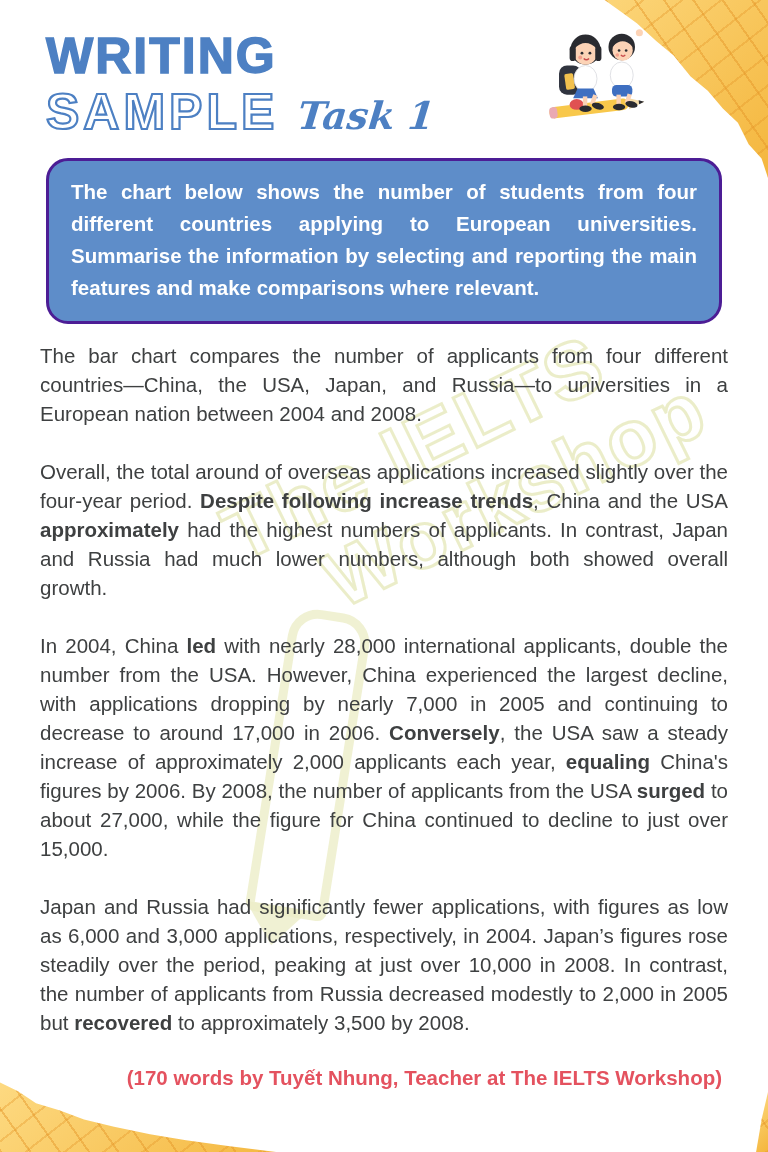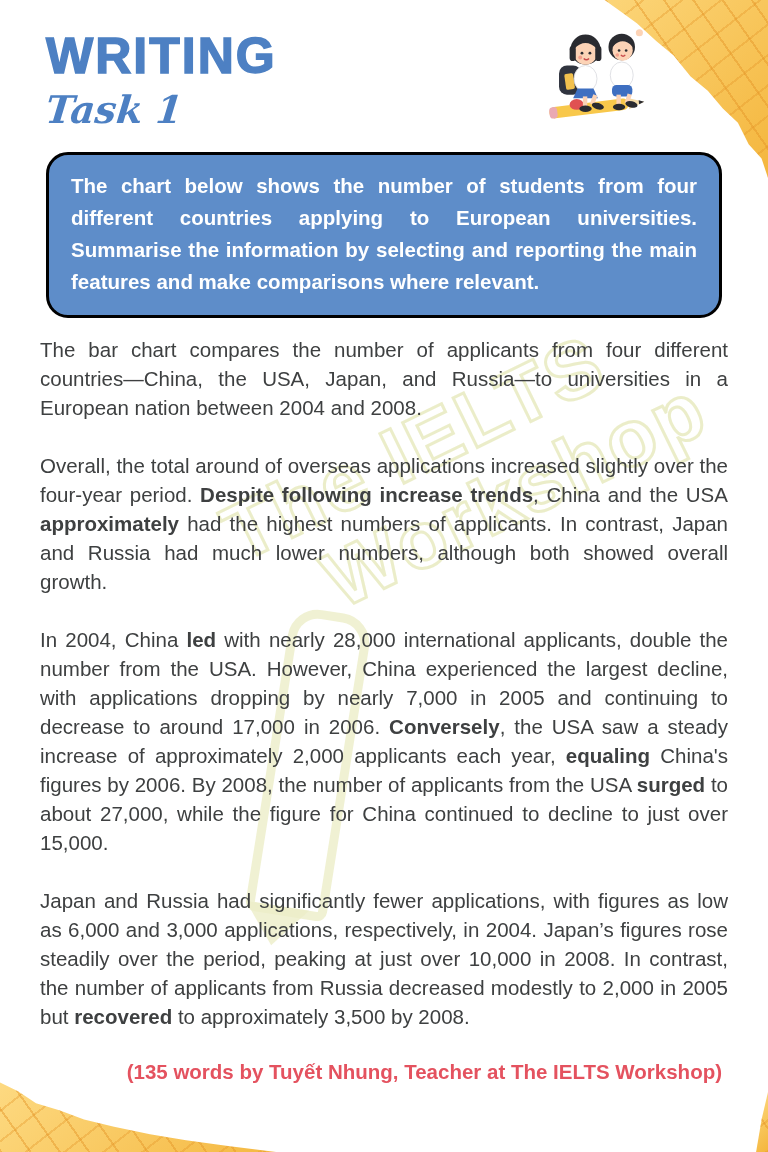--- a/index.html
+++ b/index.html
@@ -64,21 +64,21 @@
     color:#ffffff;-webkit-text-stroke:2.2px #4d80c3;
   }
   .task-script{
     font-family:"DejaVu Serif",serif;font-style:italic;font-weight:700;
     font-size:38px;color:#4d80c3;transform:skewX(-6deg);
   }
   .illus{position:absolute;top:22px;right:118px;width:106px;height:110px;}
   
   .prompt-box{
     margin:20px 46px 0;border-radius:22px;
-    background:#5e8dc9;border:3px solid #000000;
+    background:#5e8dc9;border:3px solid #4c1d95;
     padding:15px 22px 17px;box-sizing:border-box;
   }
   .prompt-box p{
     margin:0;color:#ffffff;font-weight:700;font-size:20.5px;line-height:1.57;
     text-align:justify;
   }
   
   .essay{margin:17px 40px 0;color:#3e4041;font-size:20.5px;line-height:29px;}
   .essay p{margin:0 0 29px;text-align:justify;}
   .essay .b{font-weight:700;}
@@ -101,20 +101,21 @@
     <div class="wm1">The IELTS</div>
     <div class="wm2">Workshop</div>
   </div>
   <div class="pencil-wm"></div>
 
   <div class="content">
 
     <header>
       <h1 class="title-main">WRITING</h1>
       <div class="title-row">
+        <span class="title-outline">SAMPLE</span>
         <span class="task-script">Task 1</span>
       </div>
 
       <svg class="illus" viewBox="0 0 120 120">
 
         <g transform="rotate(-7 60 96)">
           <rect x="6" y="88" width="90" height="13" rx="6" fill="#f8c84b"></rect>
           <rect x="6" y="88" width="9" height="13" rx="4" fill="#eaa9b2"></rect>
           <polygon points="96,88 114,94.5 96,101" fill="#f3dba8"></polygon>
           <polygon points="108,92.2 114,94.5 108,96.8" fill="#2a2b30"></polygon>
@@ -165,16 +166,16 @@
       <p>The chart below shows the number of students from four different countries applying to European universities. Summarise the information by selecting and reporting the main features and make comparisons where relevant.</p>
     </section>
 
     <main class="essay">
       <p><span>The bar chart compares the number of applicants from four different countries—China, the USA, Japan, and Russia—to universities in a European nation between 2004 and 2008.</span></p>
       <p><span>Overall, the total around of overseas applications increased slightly over the four-year period. </span><span class="b">Despite following increase trends</span><span>, China and the USA </span><span class="b">approximately</span><span> had the highest numbers of applicants. In contrast, Japan and Russia had much lower numbers, although both showed overall growth.</span></p>
       <p><span>In 2004, China </span><span class="b">led</span><span> with nearly 28,000 international applicants, double the number from the USA. However, China experienced the largest decline, with applications dropping by nearly 7,000 in 2005 and continuing to decrease to around 17,000 in 2006. </span><span class="b">Conversely</span><span>, the USA saw a steady increase of approximately 2,000 applicants each year, </span><span class="b">equaling</span><span> China's figures by 2006. By 2008, the number of applicants from the USA </span><span class="b">surged</span><span> to about 27,000, while the figure for China continued to decline to just over 15,000.</span></p>
       <p><span>Japan and Russia had significantly fewer applications, with figures as low as 6,000 and 3,000 applications, respectively, in 2004. Japan’s figures rose steadily over the period, peaking at just over 10,000 in 2008. In contrast, the number of applicants from Russia decreased modestly to 2,000 in 2005 but </span><span class="b">recovered</span><span> to approximately 3,500 by 2008.</span></p>
     </main>
 
-    <div class="credit">(135 words by Tuyết Nhung, Teacher at The IELTS Workshop)</div>
+    <div class="credit">(170 words by Tuyết Nhung, Teacher at The IELTS Workshop)</div>
 
   </div>
 </div>
 
 </body></html>

